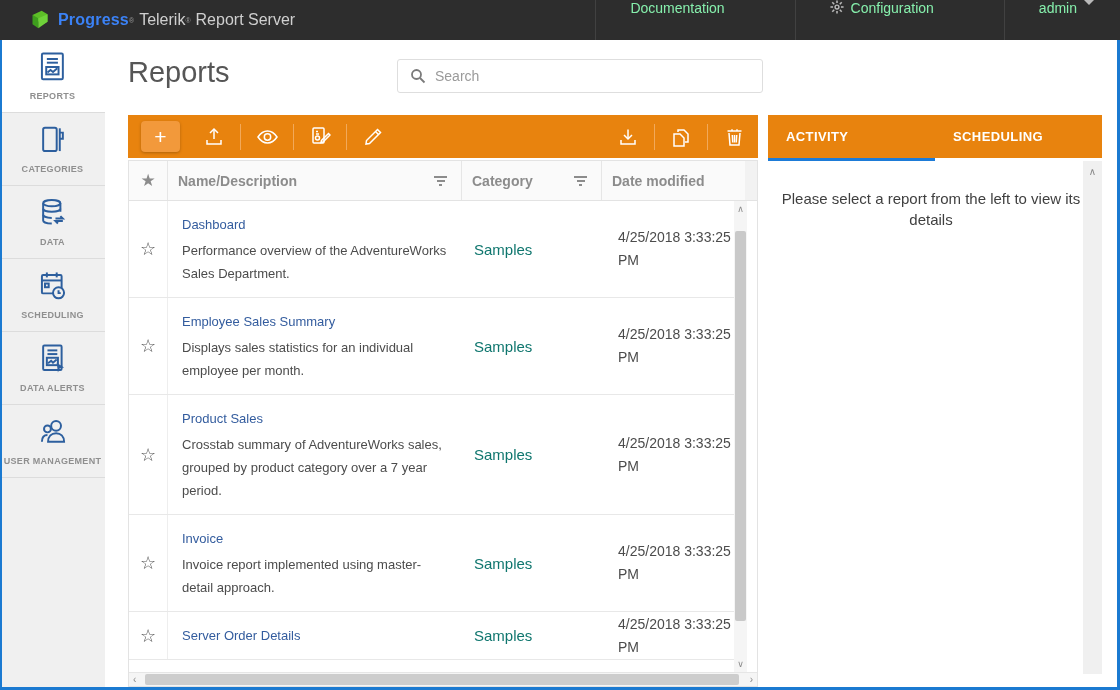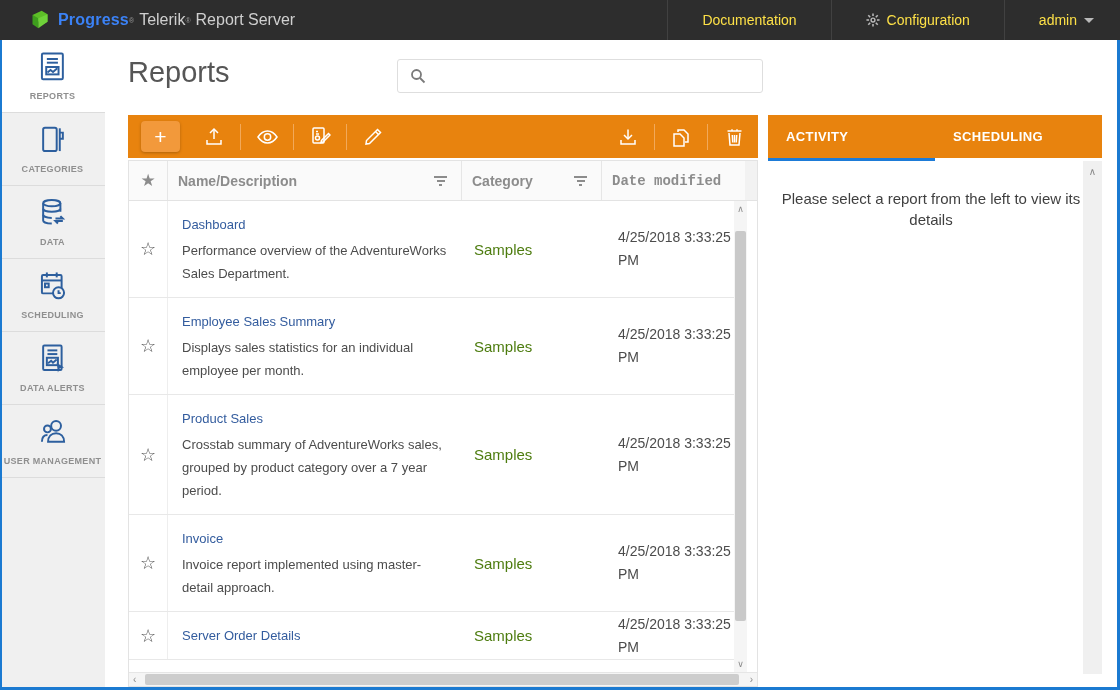--- a/index.html
+++ b/index.html
@@ -13,21 +13,21 @@
   .frame-bottom{ position:absolute; left:0; bottom:0; height:3px; width:100%; background:#1b7ad1; z-index:50; }
 
   
   .topbar { position:absolute; left:0; top:0; width:1120px; height:40px; background:#2d2d2d; display:flex; align-items:center; }
   .brand { display:flex; align-items:center; margin-left:30px; }
   .brand-logo { width:20px; height:20px; margin-right:8px; }
   .brand-progress { color:#3b82f6; font-weight:bold; font-size:16px; letter-spacing:.2px; }
   .brand-rest { color:#cfcfcf; font-size:16px; margin-left:5px; font-weight:400; }
   .tm { font-size:7px; vertical-align:top; color:#9a9a9a; }
   .topbar-right { margin-left:auto; display:flex; align-items:stretch; height:40px; }
-  .topbar-item { display:flex; align-items:center; padding:0 34px; color:#fde047; font-size:14px; border-left:1px solid #414141; cursor:pointer; }
+  .topbar-item { display:flex; align-items:flex-start; padding:0 34px; color:#86efac; font-size:14px; border-left:1px solid #414141; cursor:pointer;margin-left:36px; }
   .topbar-item:last-child { padding-right:26px; }
   .gear-svg { width:14px; height:14px; margin-right:7px; }
   .caret-down { display:inline-block; width:0; height:0; border-left:5px solid transparent; border-right:5px solid transparent; border-top:5px solid #b9b9b9; margin-left:7px; }
 
   
   .sidebar { position:absolute; left:0; top:40px; width:105px; bottom:0; background:#f0f0f0; z-index:10; }
   .side-item { height:73px; display:flex; flex-direction:column; align-items:center; justify-content:center; gap:8px; border-bottom:1px solid #dcdcdc; cursor:pointer; background:#f0f0f0; }
   .side-item.active { background:#fff; }
   .side-item .label { font-size:9px; font-weight:bold; color:#8f8f8f; letter-spacing:.3px; text-align:center; }
   .side-item svg { stroke:#2d5f9e; fill:none; stroke-width:1.6; }
@@ -45,35 +45,35 @@
   .tb-btn svg { stroke:#fff; fill:none; stroke-width:1.5; }
   .tb-add { width:39px; height:31px; background:#f2993b; border-radius:4px; box-shadow:0 1px 3px rgba(0,0,0,.25); margin:0 14px 0 13px; display:flex; align-items:center; justify-content:center; color:#fff; font-size:21px; font-weight:400; cursor:pointer; }
   .tb-sep { width:1px; height:26px; background:#f2a959; margin:0 6px; }
   .tb-spacer { flex:1; }
 
   
   .grid { position:absolute; left:128px; top:160px; width:630px; height:527px; border:1px solid #e3e3e3; background:#fff; z-index:5; display:flex; flex-direction:column; }
   .grid-header { display:flex; height:40px; background:#fafafa; border-bottom:1px solid #e3e3e3; flex:0 0 auto; }
   .gh-cell { display:flex; align-items:center; font-size:14px; font-weight:bold; color:#8c8c8c; border-right:1px solid #e6e6e6; padding:0 10px; }
   .gh-star { width:39px; justify-content:center; color:#8c8c8c; font-size:17px; }
-  .gh-name { width:294px; } .gh-cat { width:140px; } .gh-date { width:143px; border-right:none;font-family:Liberation Mono, monospace; }
+  .gh-name { width:294px; } .gh-cat { width:140px; } .gh-date { width:143px; border-right:none; }
   .gh-spread { margin-left:auto; }
   .filter-icon { display:inline-flex; flex-direction:column; align-items:center; gap:2px; cursor:pointer; padding:4px; }
   .filter-icon i { display:block; height:2px; background:#8c8c8c; }
   .filter-icon i:nth-child(1){ width:13px; } .filter-icon i:nth-child(2){ width:8px; } .filter-icon i:nth-child(3){ width:3px; }
   .gh-scroll { width:12px; background:#f2f2f2; display:flex; align-items:flex-start; justify-content:center; }
 
   .grid-bodywrap { display:flex; flex:1 1 auto; overflow:hidden; }
   .grid-body { width:605px; }
   .row { display:flex; border-bottom:1px solid #e8e8e8; cursor:pointer; background:#fff; }
   .cell-star { width:39px; border-right:1px solid #eee; display:flex; align-items:center; justify-content:center; color:#555; font-size:18px; flex:0 0 auto; }
   .cell-name { width:294px; padding:13px 14px 12px 14px; flex:0 0 auto; }
   .cell-name .rname { color:#335c9e; font-size:13px; line-height:22px; }
   .cell-name .rdesc { color:#4c4c4c; font-size:13px; line-height:23px; margin-top:3px; }
-  .cell-cat { width:140px; padding:0 12px; display:flex; align-items:center; color:#4d7c0f; font-size:15px; flex:0 0 auto; }
+  .cell-cat { width:140px; padding:0 12px; display:flex; align-items:center; color:#0f766e; font-size:15px; flex:0 0 auto; }
   .cell-date { width:132px; padding:0 2px 0 16px; display:flex; align-items:center; color:#4c4c4c; font-size:14px; line-height:23px; flex:0 0 auto; }
 
   .vscroll { width:13px; background:#f5f5f5; position:relative; flex:0 0 auto; }
   .vscroll .arr { position:absolute; left:0; width:13px; text-align:center; color:#8a8a8a; font-size:9px; }
   .vscroll .arr.up { top:3px; } .vscroll .arr.down { bottom:3px; }
   .vthumb { position:absolute; left:1px; width:11px; top:30px; height:390px; background:#c9c9c9; border-radius:2px; }
 
   .hscroll { height:14px; background:#f5f5f5; border-top:1px solid #e6e6e6; position:relative; flex:0 0 auto; }
   .hscroll .arr { position:absolute; top:0; height:14px; line-height:14px; color:#8a8a8a; font-size:10px; }
   .hscroll .arr.left { left:4px; } .hscroll .arr.right { right:4px; }
@@ -198,20 +198,21 @@
       <span class="label">USER MANAGEMENT</span>
     </div>
   </div>
 
   <div class="page-title">Reports</div>
   <div class="searchbox">
     <svg width="16" height="16" viewBox="0 0 16 16">
       <circle cx="6.5" cy="6.5" r="4.5"></circle>
         <line x1="10" y1="10" x2="14.5" y2="14.5"></line>
     </svg>
+    <input type="text" placeholder="Search" style="">
   </div>
 
   <div class="toolbar">
     <div class="tb-add">
         <span>+</span>
       </div>
     <div class="tb-btn">
       <svg width="20" height="20" viewBox="0 0 20 20">
         <line x1="10" y1="2.5" x2="10" y2="12"></line>
           <polyline points="6,6 10,2 14,6"></polyline>

